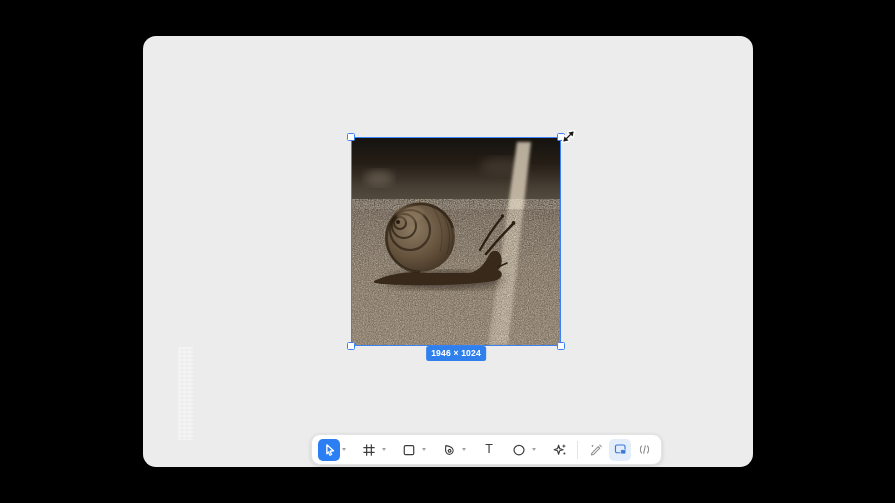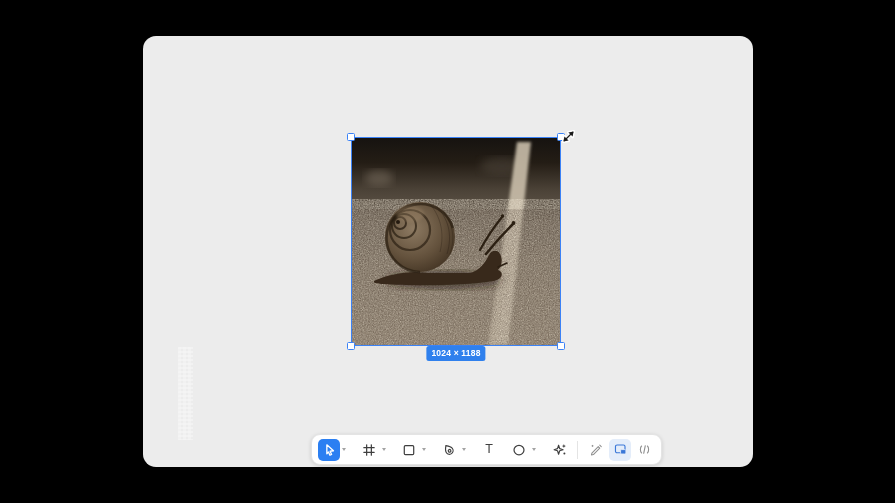--- a/index.html
+++ b/index.html
@@ -131,21 +131,21 @@
       <g stroke="#ffffff" stroke-width="3" fill="#ffffff" stroke-linejoin="round">
         <path d="M4 13 L13 4"></path>
         <polygon points="13.6,3.4 8.4,4.4 12.6,8.6"></polygon>
         <polygon points="3.4,13.6 8.6,12.6 4.4,8.4"></polygon>
       </g>
       <path d="M4 13 L13 4" stroke="#1b1b1b" stroke-width="1.3"></path>
       <polygon points="13.6,3.4 8.4,4.4 12.6,8.6" fill="#1b1b1b"></polygon>
       <polygon points="3.4,13.6 8.6,12.6 4.4,8.4" fill="#1b1b1b"></polygon>
     </svg>
 
-    <div class="dim-badge">1024 × 1188</div>
+    <div class="dim-badge">1946 × 1024</div>
 
     <div class="toolbar">
 
       <button class="tool-btn active">
         <svg width="15" height="15" viewBox="0 0 17 17">
           <path d="M5.5 3.2 L13 9.9 L9.2 10.5 L10.9 14.1 L9 15 L7.3 11.4 L5.5 13.3 Z" fill="none" stroke="#ffffff" stroke-width="1.5" stroke-linejoin="round"></path>
         </svg>
       </button>
       <span class="chev"></span>
       <span class="gap"></span>

